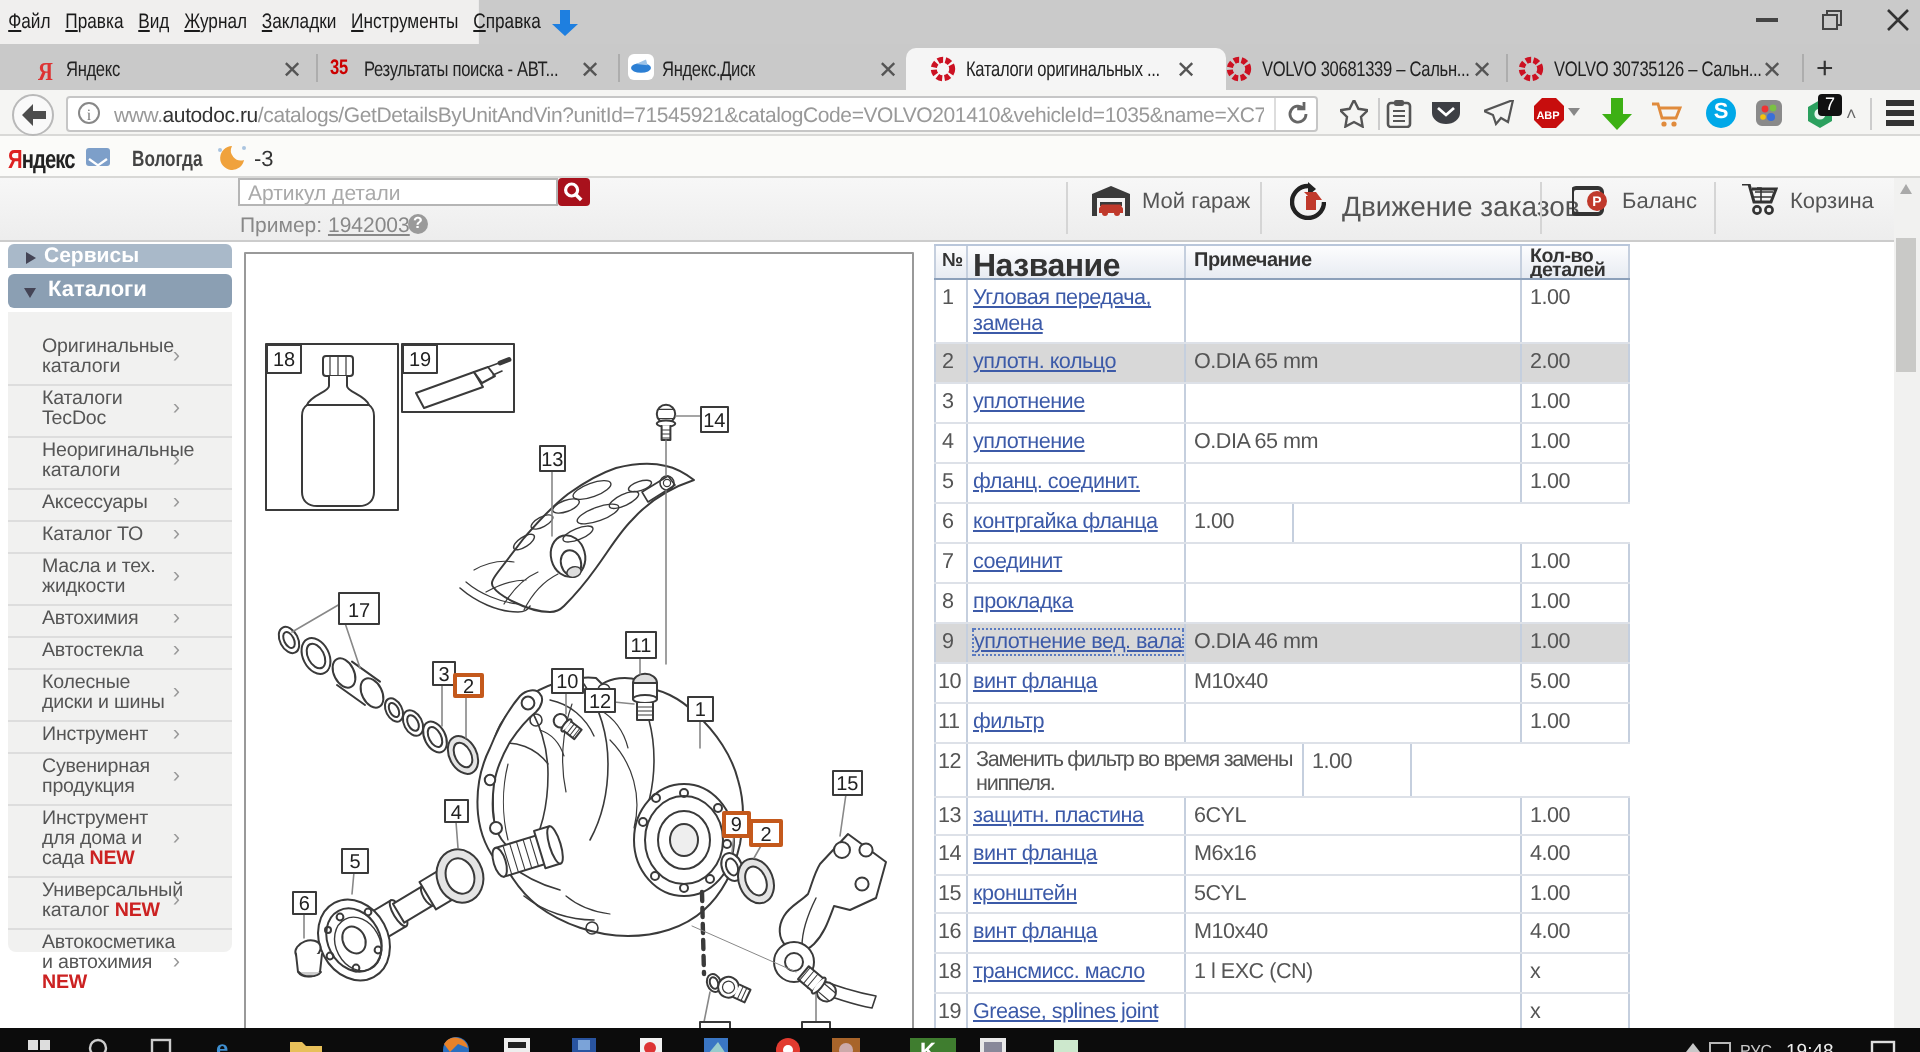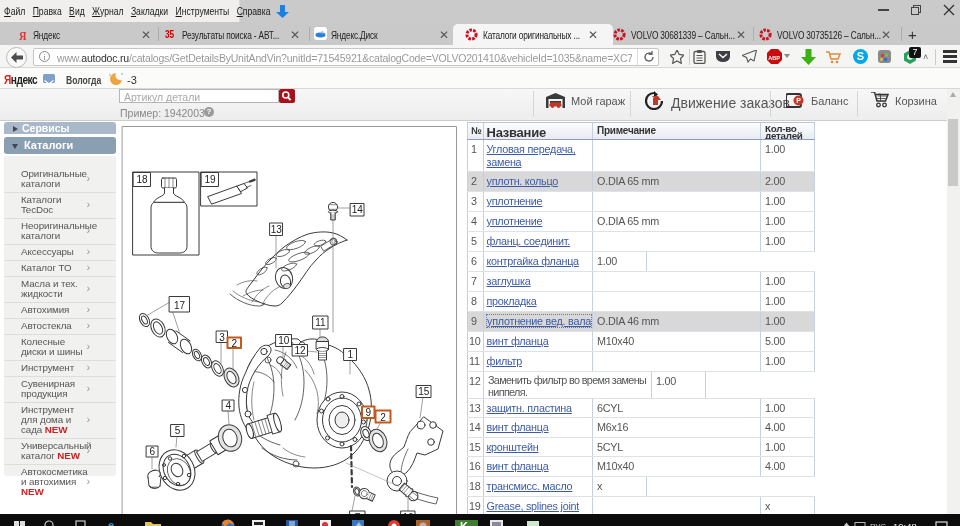--- a/index.html
+++ b/index.html
@@ -149,21 +149,21 @@
     </svg>
   <div class="abs" style="left:127px;top:6px;font-size:11px;color:#333">-3</div>
 </div>
 
 <div class="abs" style="left:0;top:89px;width:960px;height:32px;background:linear-gradient(#f7f7f7,#ededed);border-bottom:1px solid #ccc">
   <div class="abs" style="left:119px;top:0px;width:160px;height:14px;background:#fff;border:1px solid #b5b5b5;font-size:10.5px;color:#a9a9a9;padding:1px 0 0 4px">Артикул детали</div>
   <div class="abs" style="left:279px;top:-0.5px;width:15.5px;height:14px;background:#a8111c;border-radius:2px"><svg width="15" height="14" viewBox="0 0 15 14">
         <circle cx="6.8" cy="6" r="3" fill="none" stroke="#fff" stroke-width="1.6"></circle>
         <path d="M9 8.4l2.6 2.6" stroke="#fff" stroke-width="1.8"></path>
       </svg></div>
-  <div class="abs" style="left:120px;top:18px;font-size:10.5px;color:#888">Пример: <span style="">1942003</span></div>
+  <div class="abs" style="left:120px;top:18px;font-size:10.5px;color:#888">Пример: <span style="text-decoration:underline">1942003</span></div>
   <div class="abs" style="left:204px;top:18px;width:10px;height:10px;border-radius:50%;background:#9a9a9a;color:#fff;font-size:8px;text-align:center;line-height:10px;font-weight:bold">?</div>
 
   <div class="abs" style="left:533px;top:2px;width:1px;height:26px;background:#d5d5d5"></div>
   <svg class="abs" style="left:546px;top:4px" width="19" height="15" viewBox="0 0 19 15">
       <path d="M0 15V4L9.5 0 19 4v11h-2.5V6h-14v9z" fill="#3a3a3a"></path>
       <rect x="4" y="8" width="11" height="2" fill="#3a3a3a"></rect>
       <path d="M5 13.5a1.5 1.5 0 1 0 3 0h3a1.5 1.5 0 1 0 3 0h1.5v-2.2l-1.3-2h-9.4l-1.3 2v2.2z" fill="#c0392b"></path>
     </svg>
   <div class="abs" style="left:571px;top:6px;font-size:11px;color:#555">Мой гараж</div>
   <div class="abs" style="left:630px;top:2px;width:1px;height:26px;background:#d5d5d5"></div>
@@ -449,21 +449,21 @@
 .trow>div{border-right:1px solid #c5cfde;overflow:hidden}
 .c0{width:17px;padding:3px 0 0 3px;flex:none;border-left:1px solid #c5cfde}
 .c1{width:109px;padding:3px 0 0 2.5px;flex:none;white-space:nowrap}
 .c2{width:168px;padding:3px 0 0 4px;flex:none}
 .c3{width:54px;padding:3px 0 0 4px;flex:none}
 .hl{background:#d8d8d8}
 </style>
 <div class="abs" style="left:467px;top:122px;width:348px">
   <div class="trow" style="height:18px;background:linear-gradient(#fdfdfe,#e7ebf2);font-weight:bold;color:#333;border-top:1px solid #b9c6da;border-bottom:1px solid #8ca0ba">
     <div class="c0" style="font-size:9.5px;padding-top:2px">№</div>
-    <div class="c1" style="font-size:13px;padding-top:2px">Название</div>
+    <div class="c1" style="font-size:16px;padding-top:2px">Название</div>
     <div class="c2" style="font-size:10px;padding-top:2px">Примечание</div>
     <div class="c3" style="font-size:9.8px;line-height:7.6px;padding-top:1.5px">Кол-во<br>деталей</div>
   </div>
   <div class="trow" style="height:32px">
       <div class="c0">1</div>
       <div class="c1" style="white-space:normal;line-height:12.5px"><span class="lnk">Угловая передача, замена</span></div>
       <div class="c2"></div>
       <div class="c3">1.00</div>
     </div>
   <div class="trow hl" style="height:20px">
@@ -490,21 +490,21 @@
       <div class="c2"></div>
       <div class="c3">1.00</div>
     </div>
   <div class="trow" style="height:20px">
       <div class="c0">6</div>
       <div class="c1"><span class="lnk">контргайка фланца</span></div>
       <div class="c3">1.00</div>
     </div>
   <div class="trow" style="height:20px">
       <div class="c0">7</div>
-      <div class="c1"><span class="lnk">заглушка</span></div>
+      <div class="c1"><span class="lnk">соединит</span></div>
       <div class="c2"></div>
       <div class="c3">1.00</div>
     </div>
   <div class="trow" style="height:20px">
       <div class="c0">8</div>
       <div class="c1"><span class="lnk">прокладка</span></div>
       <div class="c2"></div>
       <div class="c3">1.00</div>
     </div>
   <div class="trow hl" style="height:20px">
@@ -550,20 +550,21 @@
     </div>
   <div class="trow" style="height:20px">
       <div class="c0" style="padding-left:1px">16</div>
       <div class="c1"><span class="lnk">винт фланца</span></div>
       <div class="c2">M10x40</div>
       <div class="c3">4.00</div>
     </div>
   <div class="trow" style="height:20px">
       <div class="c0" style="padding-left:1px">18</div>
       <div class="c1"><span class="lnk">трансмисс. масло</span></div>
+      <div class="c2">1 l EXC (CN)</div>
       <div class="c3">x</div>
     </div>
   <div class="trow" style="height:20px">
       <div class="c0" style="padding-left:1px">19</div>
       <div class="c1"><span class="lnk">Grease, splines joint</span></div>
       <div class="c2"></div>
       <div class="c3">x</div>
     </div>
 </div>
 

